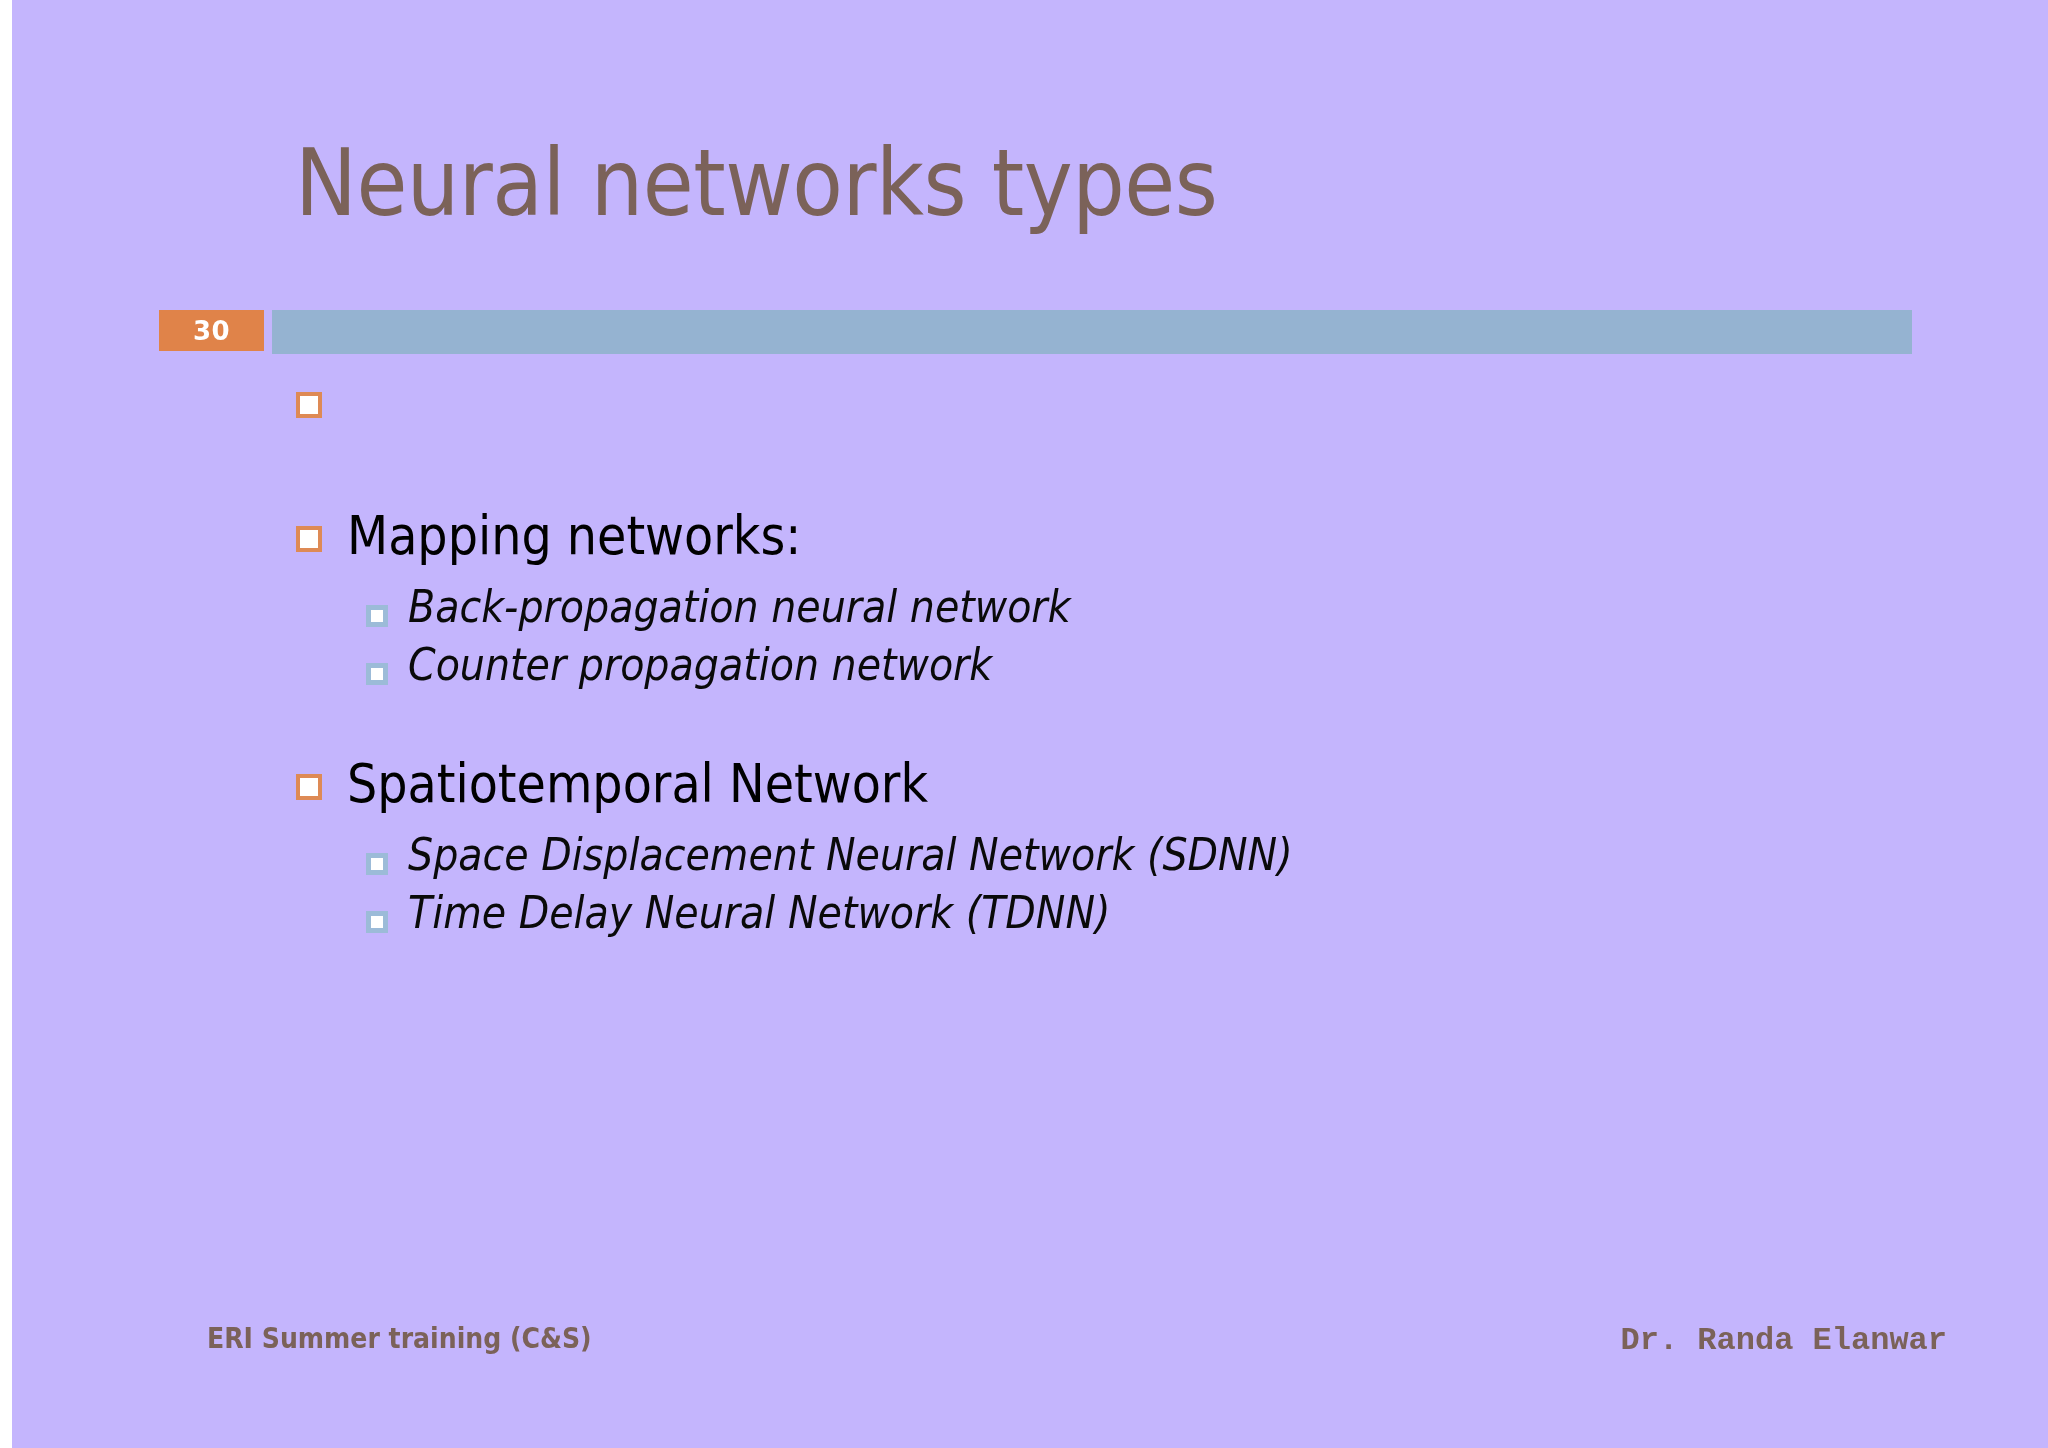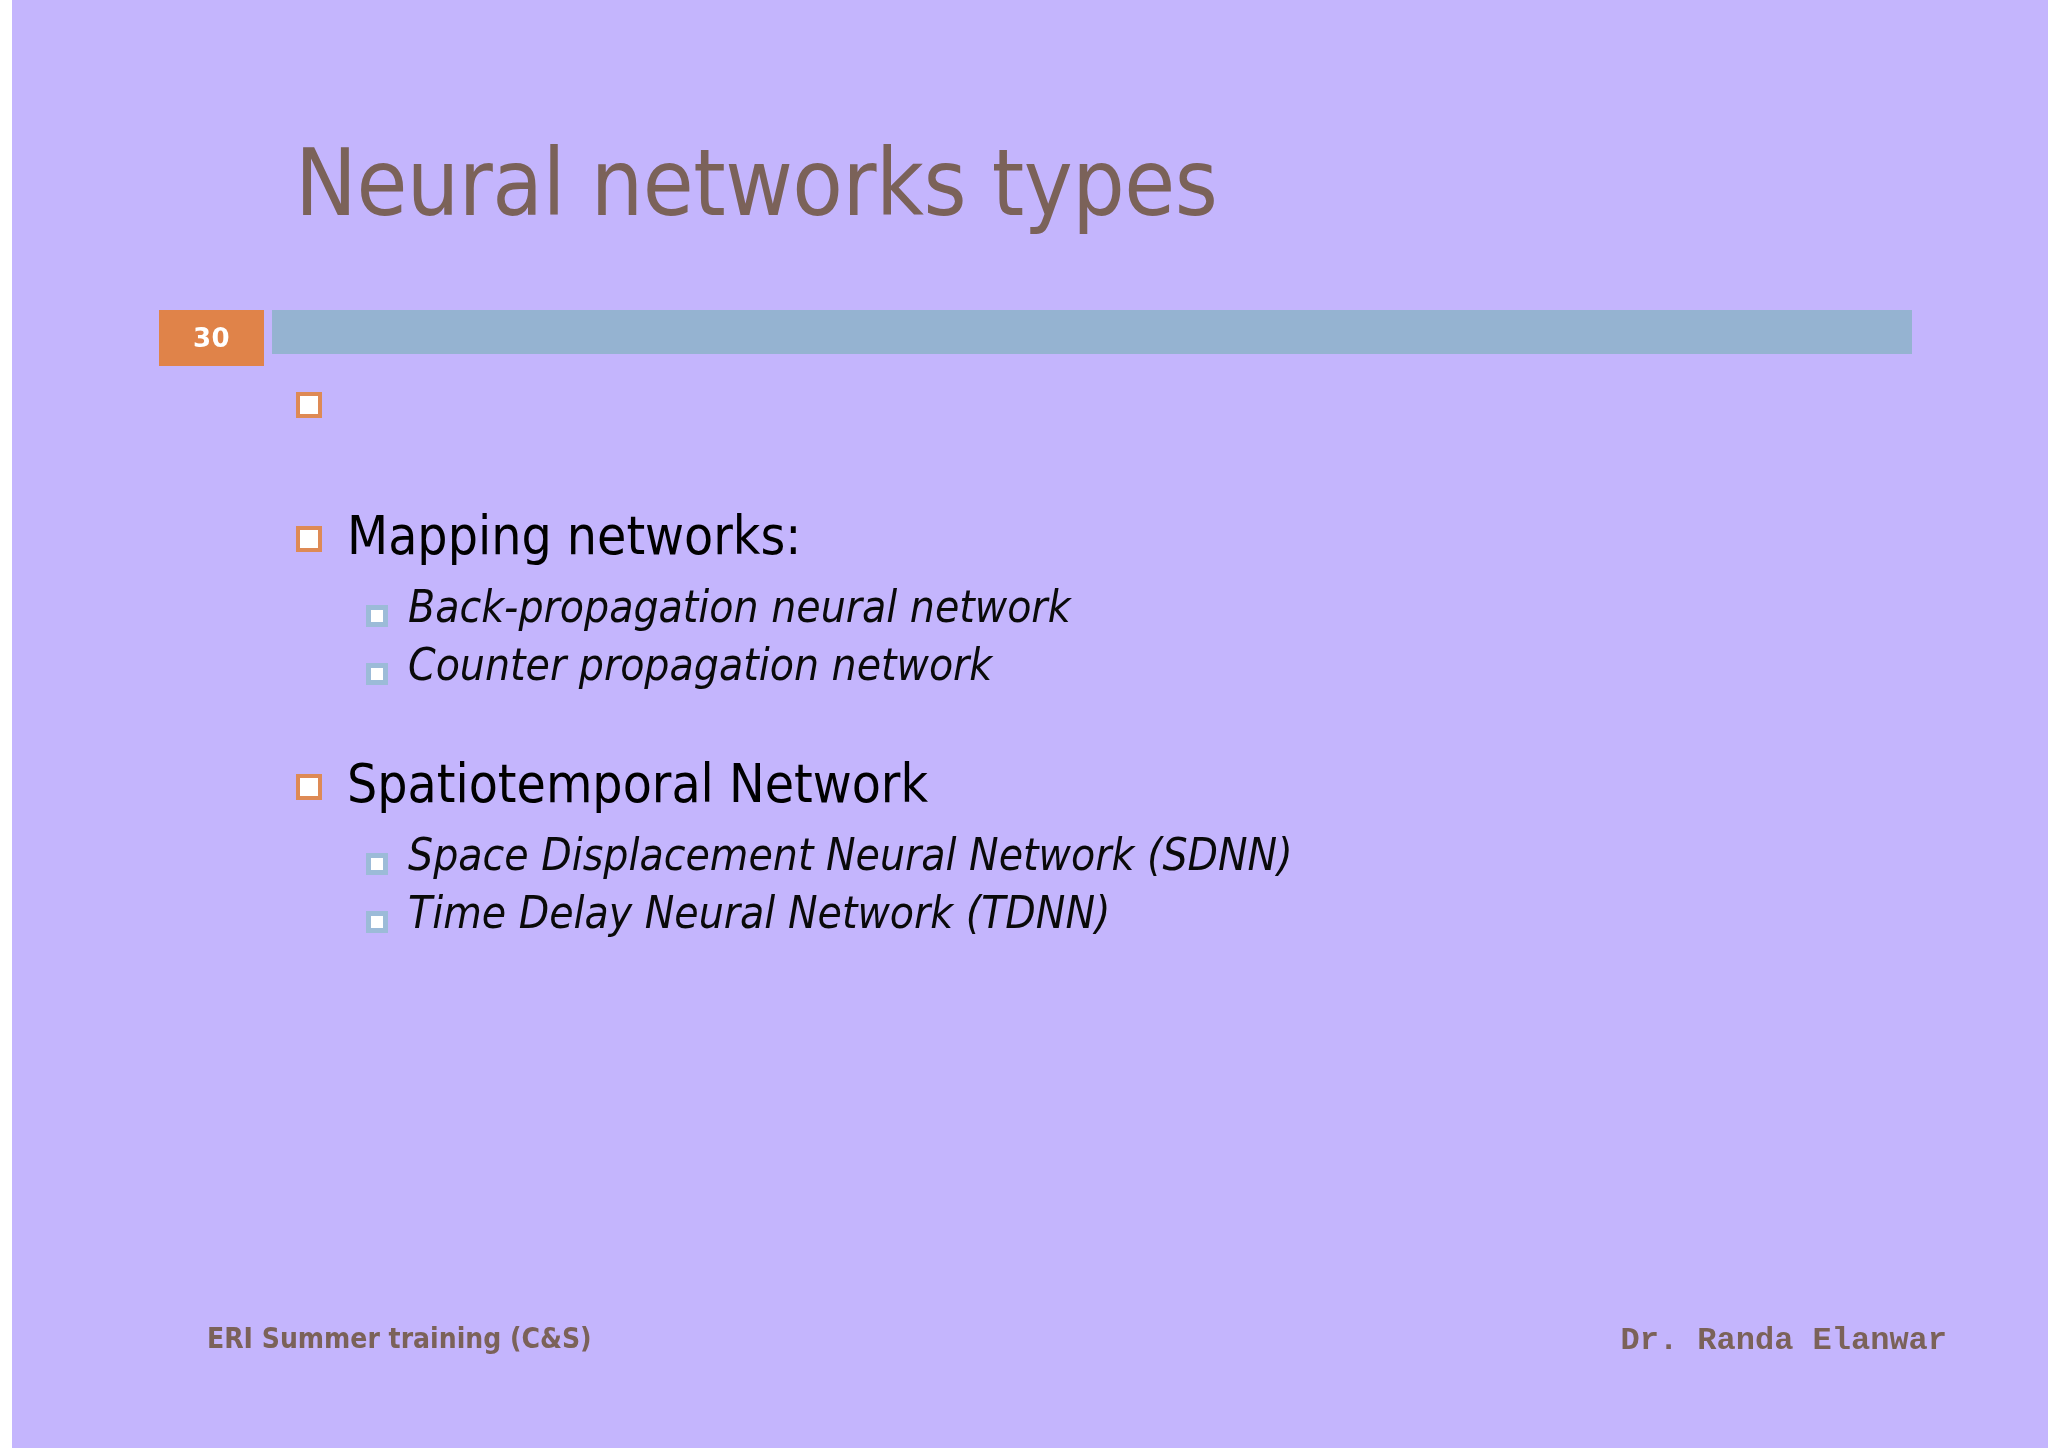--- a/index.html
+++ b/index.html
@@ -44,21 +44,21 @@
     left: 0;
     top: 310px;
     width: 2048px;
     height: 44px;
   }
   .slide-number {
     position: absolute;
     left: 147px;
     top: 0;
     width: 105px;
-    height: 56px;
+    height: 41px;
     background: #E08349;
     color: #FFFFFF;
     font-size: 26px;
     font-weight: bold;
     display: flex;
     align-items: center;
     justify-content: center;
     font-family: "DejaVu Sans", sans-serif;
     letter-spacing: 0.5px;
   }

